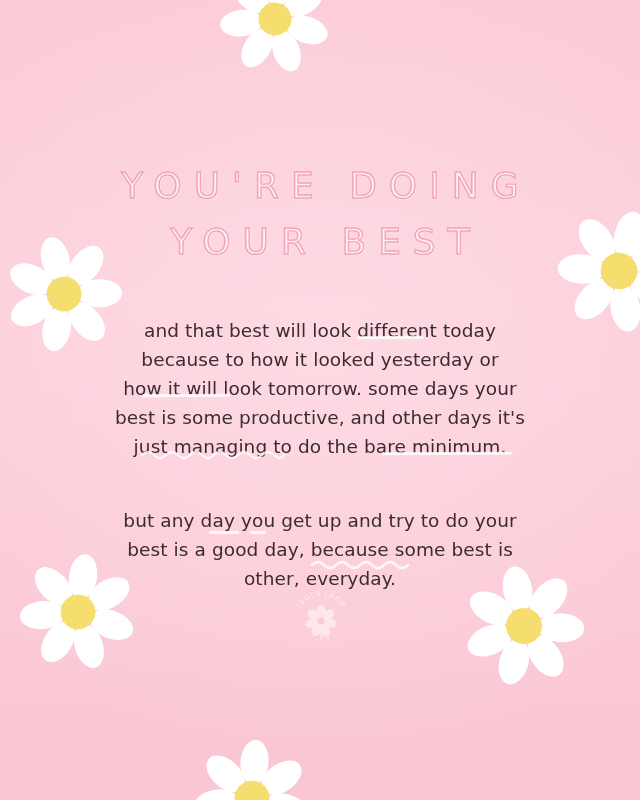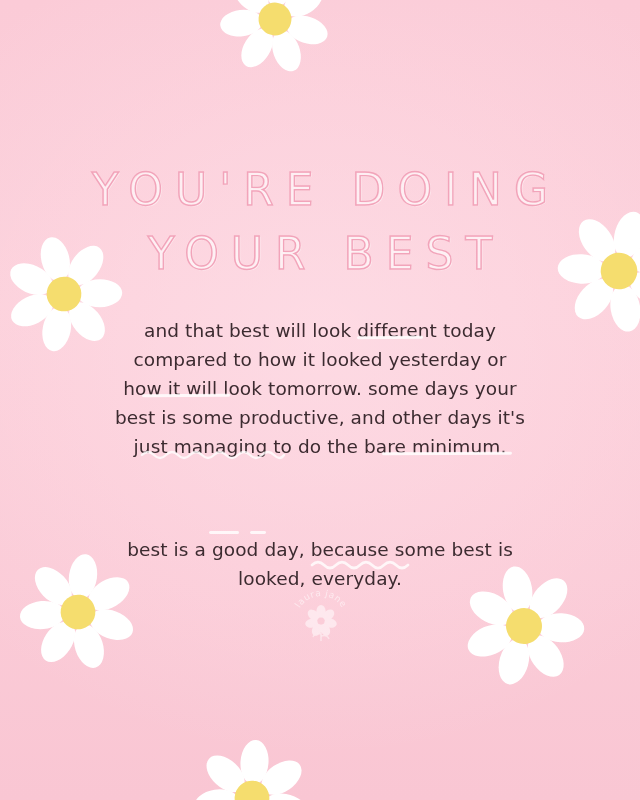--- a/index.html
+++ b/index.html
@@ -39,21 +39,21 @@
     left: 0;
     right: 0;
     top: 168px;
     text-align: center;
     line-height: 1.0;
   }
   .head-line {
     display: block;
     font-family: "DejaVu Sans", sans-serif;
     font-weight: 400;
-    font-size: 44px;
+    font-size: 36px;
     letter-spacing: 12px;
     text-indent: 12px;
     color: transparent;
     -webkit-text-stroke: 1.4px #f2a4ba;
     text-shadow:
       1.2px 1.2px 0 rgba(255,255,255,0.50),
       -0.6px -0.6px 0 rgba(255,255,255,0.25);
   }
   .head-line + .head-line { margin-top: 20px; }
 
@@ -203,30 +203,30 @@
   </div>
 
   <div id="heading">
     <span class="head-line">YOU'RE DOING</span>
     <span class="head-line">YOUR BEST</span>
   </div>
 
   <div id="body-copy">
     <p>
       <span>and that best will look different today</span><br>
-      <span>compared to how it looked yesterday or</span><br>
+      <span>because to how it looked yesterday or</span><br>
       <span>how it will look tomorrow. some days your</span><br>
       <span>best is some productive, and other days it's</span><br>
       <span>just managing to do the bare minimum.</span>
     </p>
     <div class="para-gap"></div>
     <p>
-      <br>
+      <span>but any day you get up and try to do your</span><br>
       <span>best is a good day, because some best is</span><br>
-      <span>looked, everyday.</span>
+      <span>other, everyday.</span>
     </p>
   </div>
 
   <div class="accent-line" style="left:357px; top:336px; width:66px; transform:rotate(-0.4deg);"></div>
 
   <div class="accent-line" style="left:142px; top:394px; width:88px; transform:rotate(-0.3deg);"></div>
 
   <div class="accent-line" style="left:382px; top:452px; width:130px; transform:rotate(-0.3deg);"></div>
 
   <div class="accent" style="left:140px; top:448px; width:146px; height:12px;">

